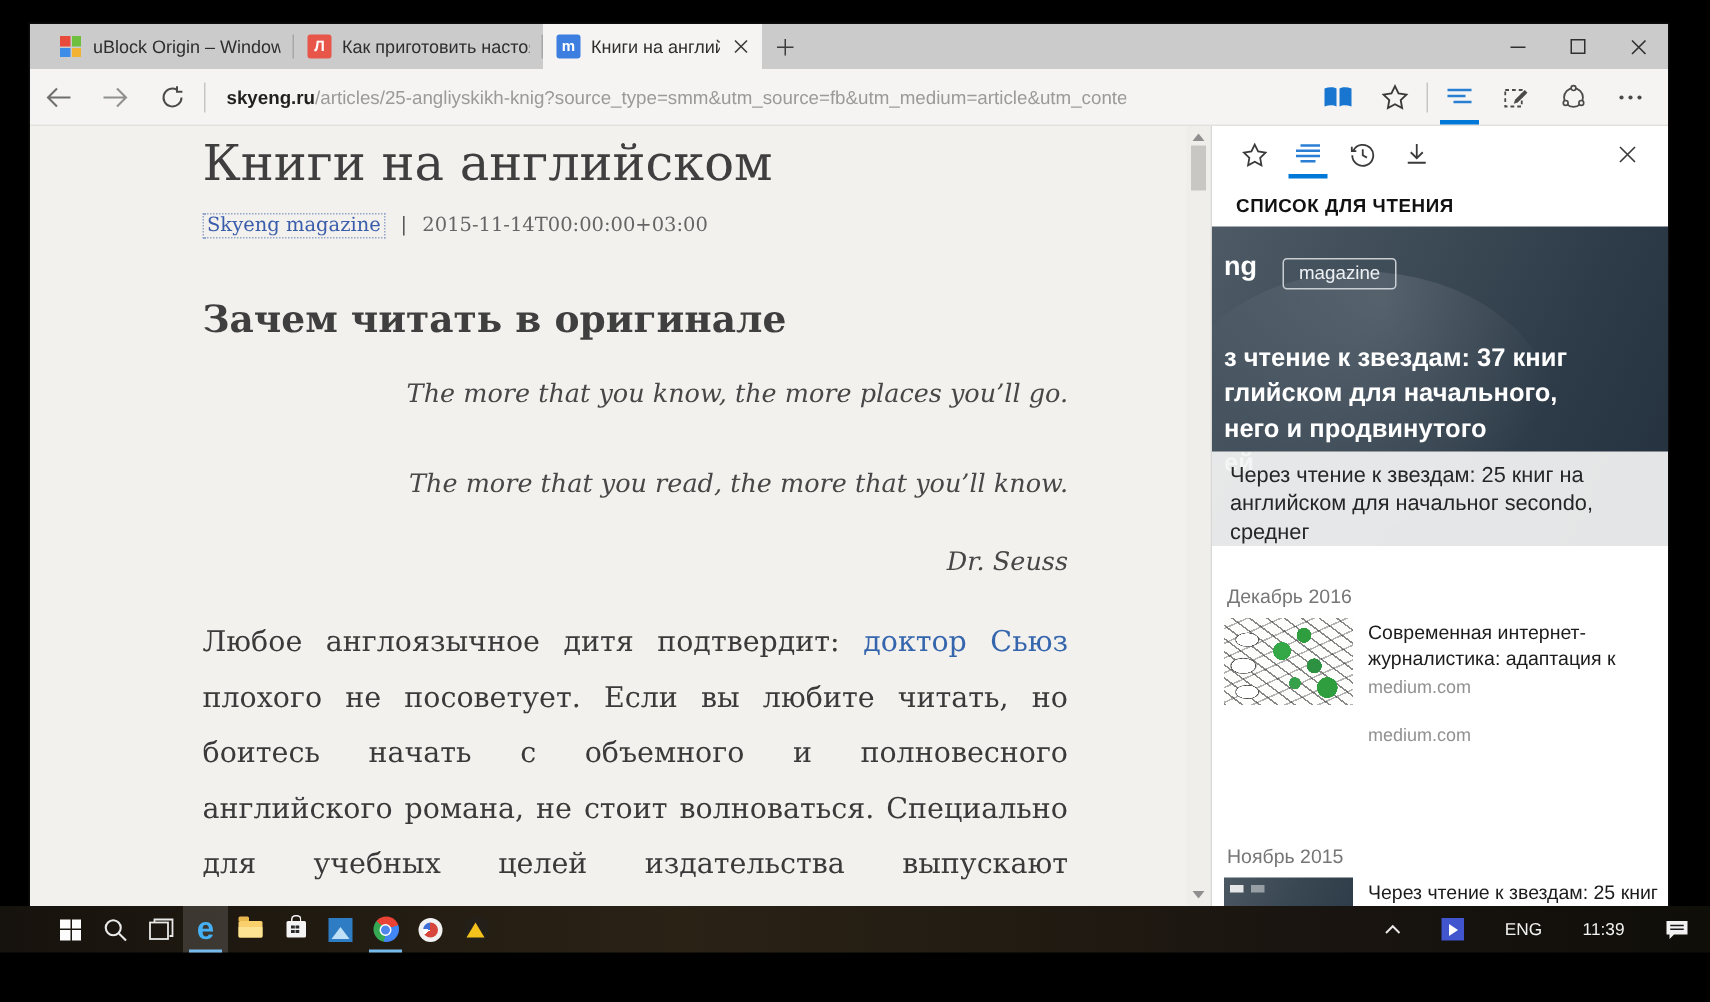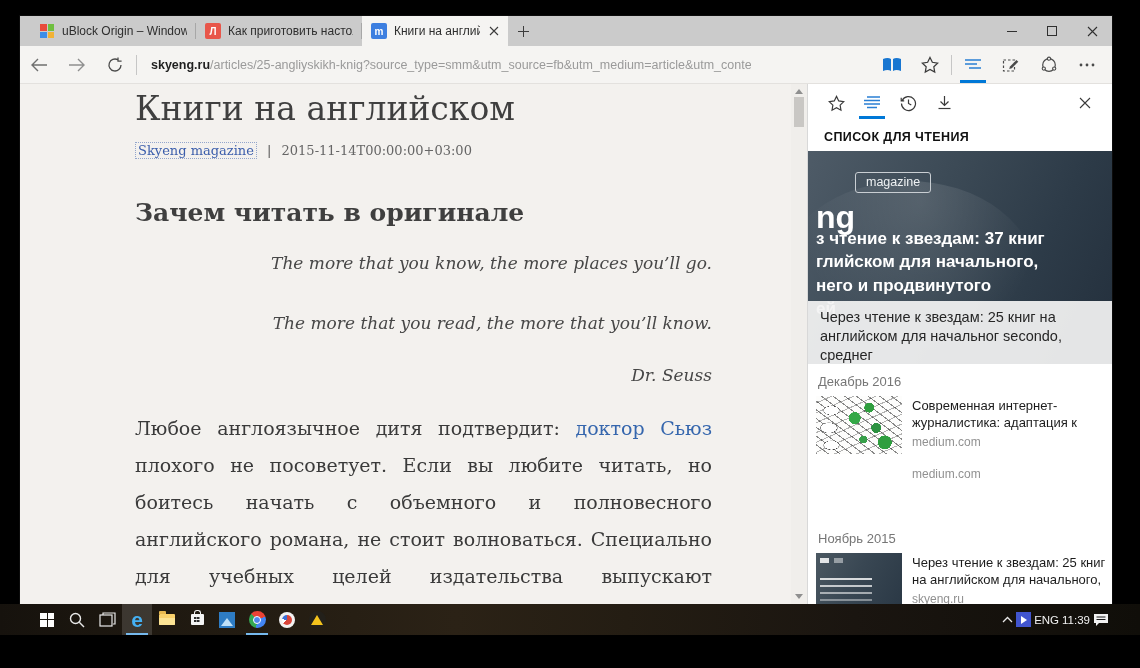--- a/index.html
+++ b/index.html
@@ -71,26 +71,26 @@
   .panel{flex:1;background:#fff;border-left:1px solid #d8d8d8;position:relative;overflow:hidden;}
   .p-tabs{display:flex;align-items:center;height:38px;padding:0 12px 0 10px;}
   .p-tab{width:36px;height:100%;display:flex;align-items:center;justify-content:center;position:relative;}
   .p-tab.active::after{content:"";position:absolute;bottom:3px;left:5px;right:5px;height:3px;background:#0078d7;}
   .p-close{margin-left:auto;width:30px;height:100%;display:flex;align-items:center;justify-content:center;}
   .p-header{font-size:12.5px;font-weight:bold;color:#111;margin:8px 0 7px 16px;letter-spacing:.4px;}
   .hero{position:relative;height:213px;overflow:hidden;
         background:linear-gradient(115deg,#4e5b67 0%,#3c4a56 38%,#2d3b48 70%,#232f3c 100%);}
   .hero::before{content:"";position:absolute;left:-30px;top:30px;width:260px;height:200px;border-radius:50% 50% 0 0;
         background:radial-gradient(ellipse at 55% 10%,rgba(255,255,255,.12),rgba(255,255,255,0) 60%);}
-  .hero-brand{position:absolute;left:8px;top:16px;color:#fff;font-size:32px;font-weight:bold;margin-top:32px;}
+  .hero-brand{position:absolute;left:8px;top:16px;color:#fff;font-size:18px;font-weight:bold;}
   .hero-badge{position:absolute;left:47px;top:21px;color:#eef1f3;border:1px solid #c9ced3;border-radius:3px;padding:2px 10px 3px;font-size:12.5px;text-align:center;}
   .hero-overlay{position:absolute;left:8px;top:76px;color:#fff;font-weight:bold;font-size:17px;line-height:1.38;white-space:pre-line;}
   .hero-strip{position:absolute;left:0;right:0;bottom:0;height:63px;background:rgba(243,243,243,.93);box-sizing:border-box;padding:7px 8px 0 12px;}
   .hero-title{font-size:14.5px;color:#262626;line-height:1.3;white-space:normal;}
-  .p-month{font-size:13px;color:#767676;margin:10px 0 7px 10px;}
+  .p-month{font-size:13px;color:#767676;margin:26px 0 7px 10px;}
   .p-item{display:flex;gap:10px;padding:0 6px 0 8px;margin-bottom:9px;}
   .p-thumb{width:86px;height:58px;flex:none;}
   .thumb-comic{background:
      radial-gradient(circle 5px at 62% 20%,#2f9e3f 98%,transparent),
      radial-gradient(circle 6px at 45% 38%,#34a847 98%,transparent),
      radial-gradient(circle 5px at 70% 55%,#2c9140 98%,transparent),
      radial-gradient(circle 4px at 55% 75%,#37a04a 98%,transparent),
      radial-gradient(circle 7px at 80% 80%,#2f9e3f 98%,transparent),
      radial-gradient(ellipse 12px 7px at 18% 25%,#fff 60%,#444 62%,transparent 70%),
      radial-gradient(ellipse 13px 8px at 15% 55%,#fff 60%,#444 62%,transparent 70%),
@@ -138,21 +138,21 @@
   .photos{width:16px;height:16px;background:#2e7cc4;position:relative;overflow:hidden;}
   .photos::after{content:"";position:absolute;left:2px;bottom:2px;width:0;height:0;
      border-left:6px solid transparent;border-right:6px solid transparent;border-bottom:8px solid #bfe0f7;}
   .chrome{width:17px;height:17px;border-radius:50%;position:relative;
      background:conic-gradient(from -50deg,#ea4335 0 120deg,#4285f4 0 240deg,#34a853 0 360deg);}
   .chrome::after{content:"";position:absolute;inset:4.5px;border-radius:50%;background:#4f87ec;border:1.5px solid #fff;box-sizing:border-box;}
   .redapp{width:16px;height:16px;border-radius:50%;background:#f2f2f2;position:relative;overflow:hidden;}
   .redapp::after{content:"";position:absolute;inset:3px;border-radius:50%;background:conic-gradient(#d8453a 0 65%,#fff 65% 78%,#3d6fd6 78% 100%);}
   .yellowapp{width:17px;height:17px;border-radius:50%;background:#23201a;display:flex;align-items:flex-end;justify-content:center;}
   .yellowapp i{width:0;height:0;border-left:6px solid transparent;border-right:6px solid transparent;border-bottom:10px solid #f3c21c;margin-bottom:3px;display:block;}
-  .tray{margin-left:auto;display:flex;align-items:center;gap:3px;padding-right:31px;color:#fff;height:100%;}
+  .tray{margin-left:auto;display:flex;align-items:center;gap:27px;padding-right:14px;color:#fff;height:100%;}
   .tray-text{font-size:11.5px;color:#f2f2f2;}
   .tray-app{width:15px;height:15px;background:#4155cf;display:flex;align-items:center;justify-content:center;}
   .tray-app i{width:0;height:0;border-top:4px solid transparent;border-bottom:4px solid transparent;border-left:6px solid #fff;display:block;margin-left:1px;}
 </style>
 </head>
 <body>
 
 <div class="window">
 
   <div class="titlebar">

